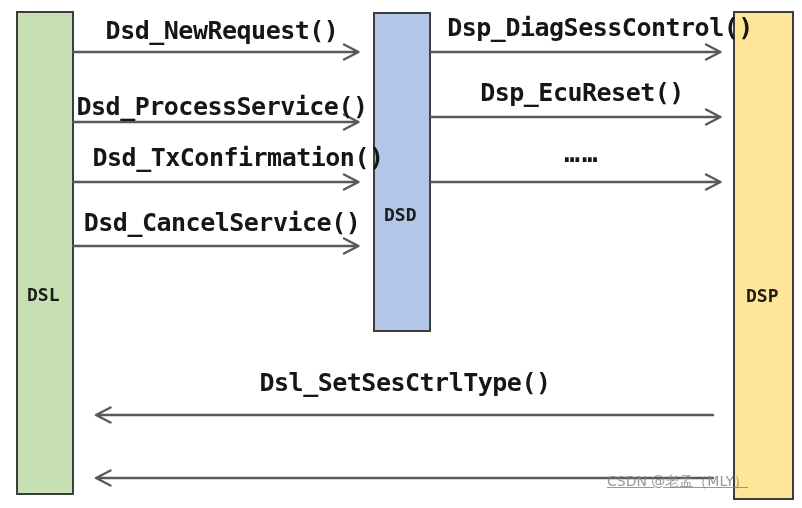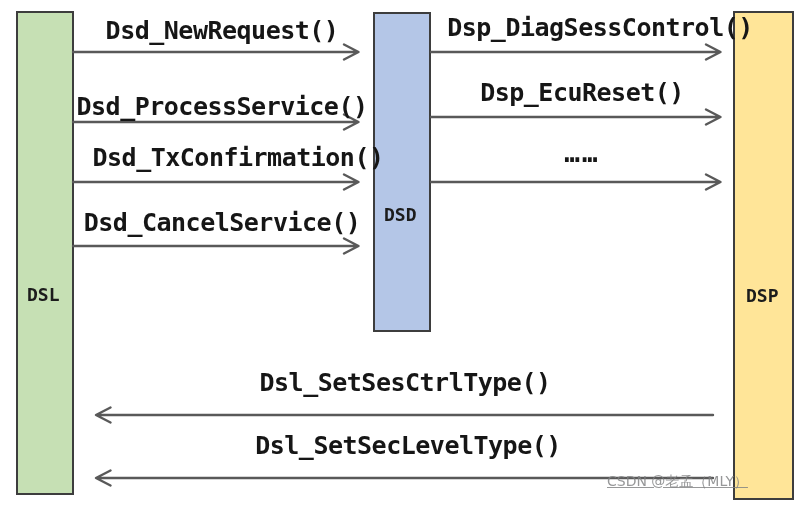--- a/index.html
+++ b/index.html
@@ -97,17 +97,16 @@
   <div class="call-label" style="left:222px; top:21px;">Dsd_NewRequest()</div>
   <div class="call-label" style="left:222px; top:97px;">Dsd_ProcessService()</div>
   <div class="call-label" style="left:238px; top:148px;">Dsd_TxConfirmation()</div>
   <div class="call-label" style="left:222px; top:213px;">Dsd_CancelService()</div>
 
   <div class="call-label" style="left:600px; top:18px;">Dsp_DiagSessControl()</div>
   <div class="call-label" style="left:582px; top:83px;">Dsp_EcuReset()</div>
   <div class="dots-label" style="left:582px; top:140px;">……</div>
 
   <div class="call-label" style="left:405px; top:373px;">Dsl_SetSesCtrlType()</div>
-  <div class="call-label" style="left:408px; top:436px;">Dsl_SetSecLevelType()</div>
 
   <div id="watermark">CSDN @老孟（MLY）</div>
 
 </div>
 
 </body></html>

